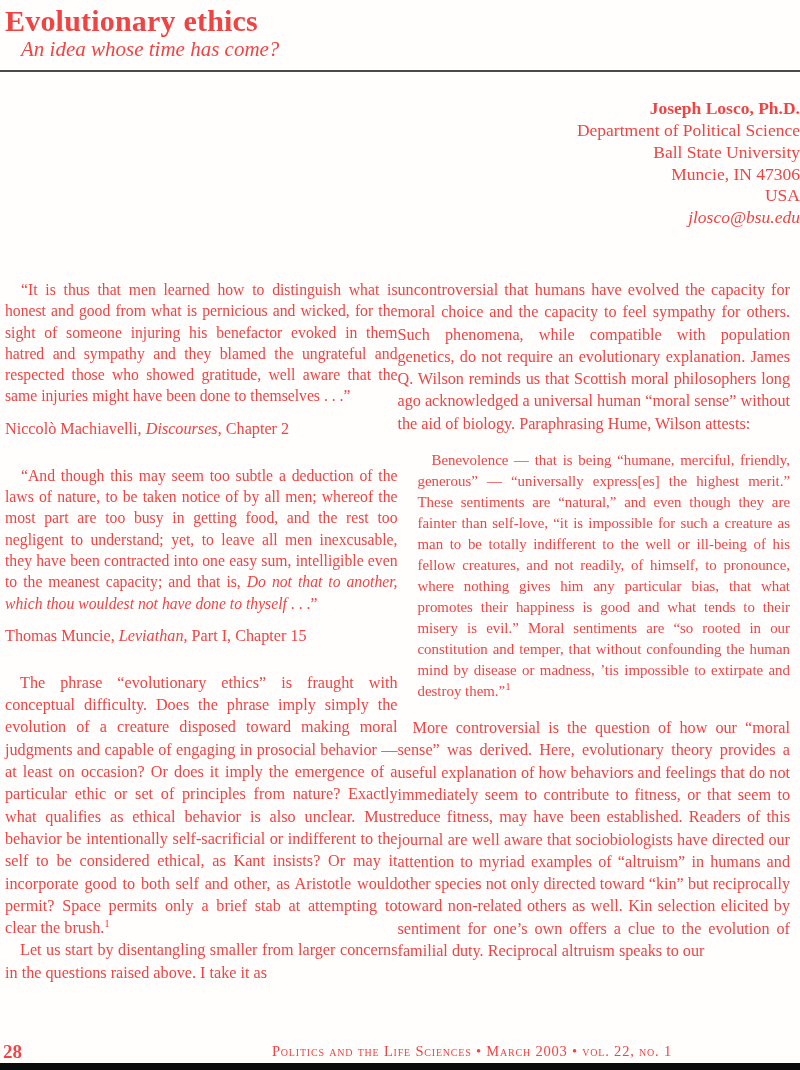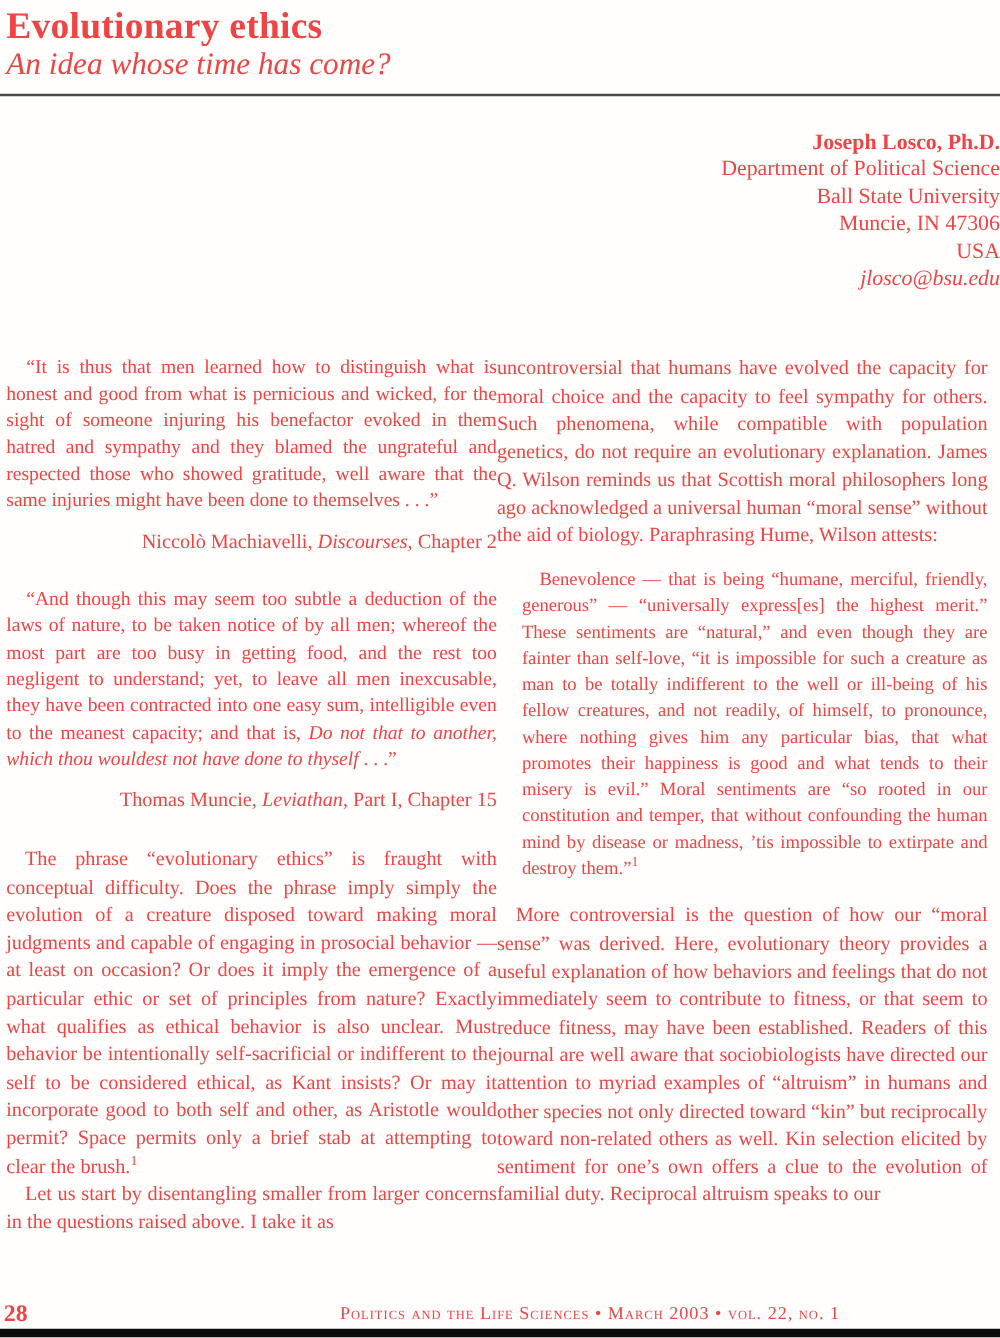--- a/index.html
+++ b/index.html
@@ -16,22 +16,22 @@
   
   .header { padding: 5px 8px 0 5px; }
   .title {
     margin: 0;
     font-size: 30px;
     font-weight: bold;
     line-height: 1.07;
     letter-spacing: 0.2px;
   }
   .subtitle {
-    margin: 1px 0 0 0;
-    font-size: 25px;
+    margin: 1px 0 0 16px;
+    font-size: 21px;
     font-weight: normal;
     font-style: italic;
     line-height: 1.1;
   }
   .title-rule {
     border: none;
     border-top: 2px solid #4a4a4a;
     margin: 9px 0 0 0;
   }
   
@@ -61,21 +61,20 @@
   .bq {
     margin: 0;
     font-size: 15.7px;
     line-height: 21.3px;
     text-align: justify;
     text-indent: 16px;
   }
   .attrib {
     margin: 13px 0 26px 0;
     font-size: 16.2px;
-    text-align: right;
   }
   .italic { font-style: italic; }
   .lead-par { margin-top: 10px; }
   .inner-quote {
     margin: 15px 0 15px 20px;
     font-size: 14.9px;
     line-height: 21px;
     text-align: justify;
     text-indent: 14px;
   }

